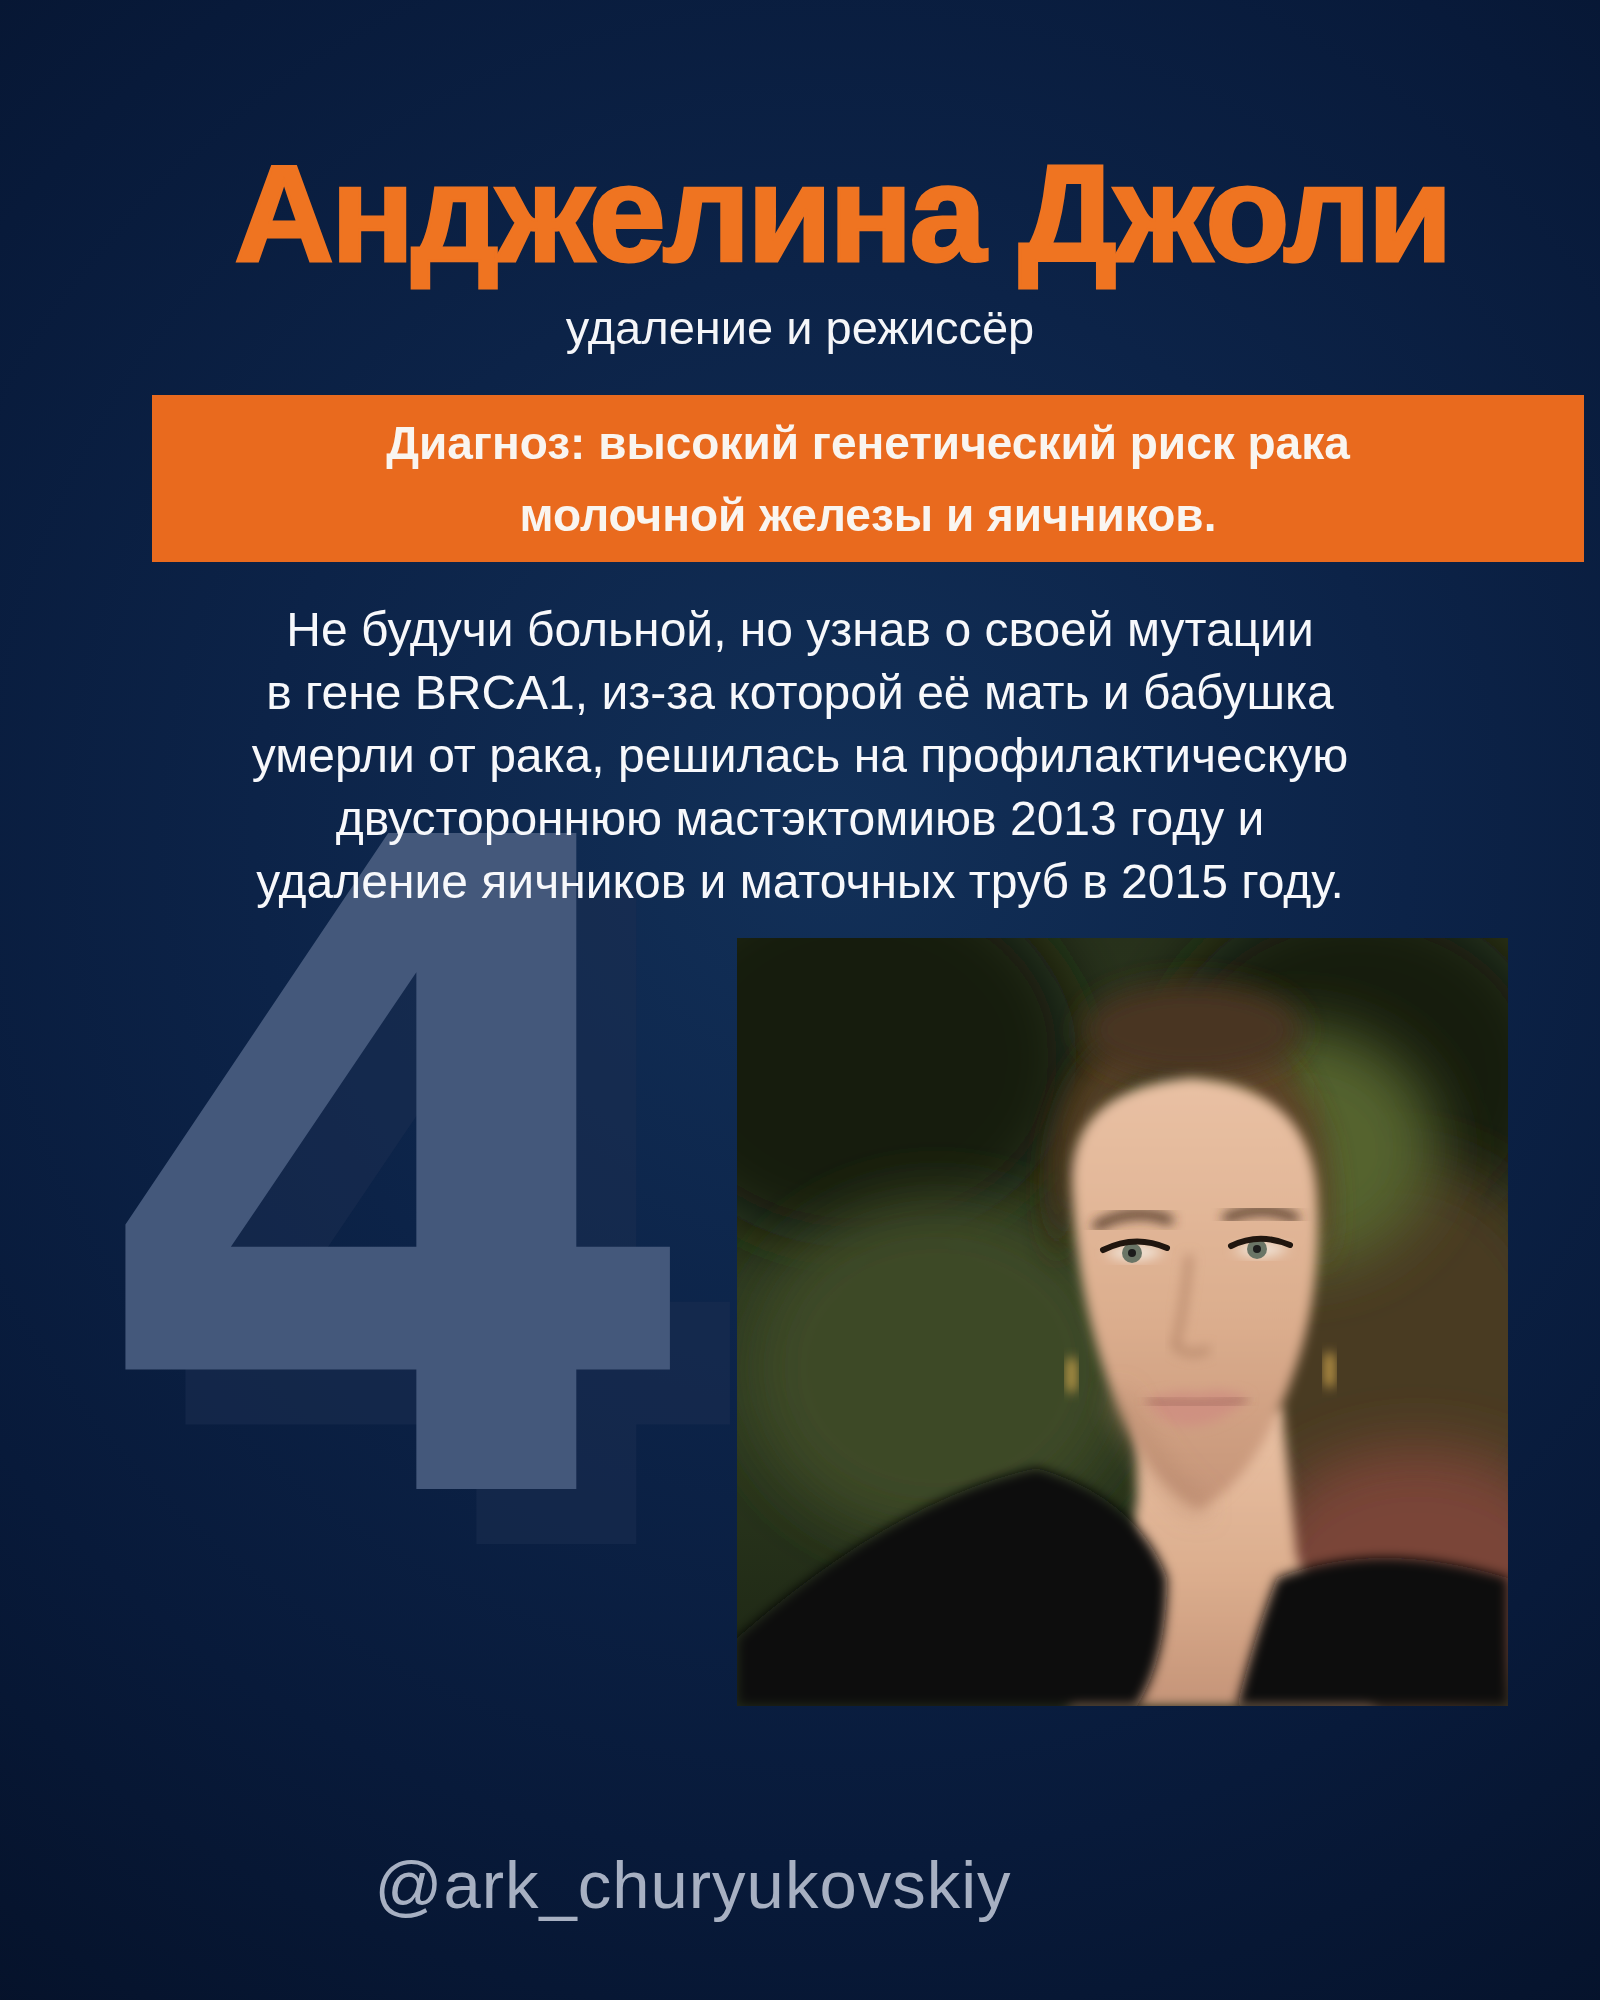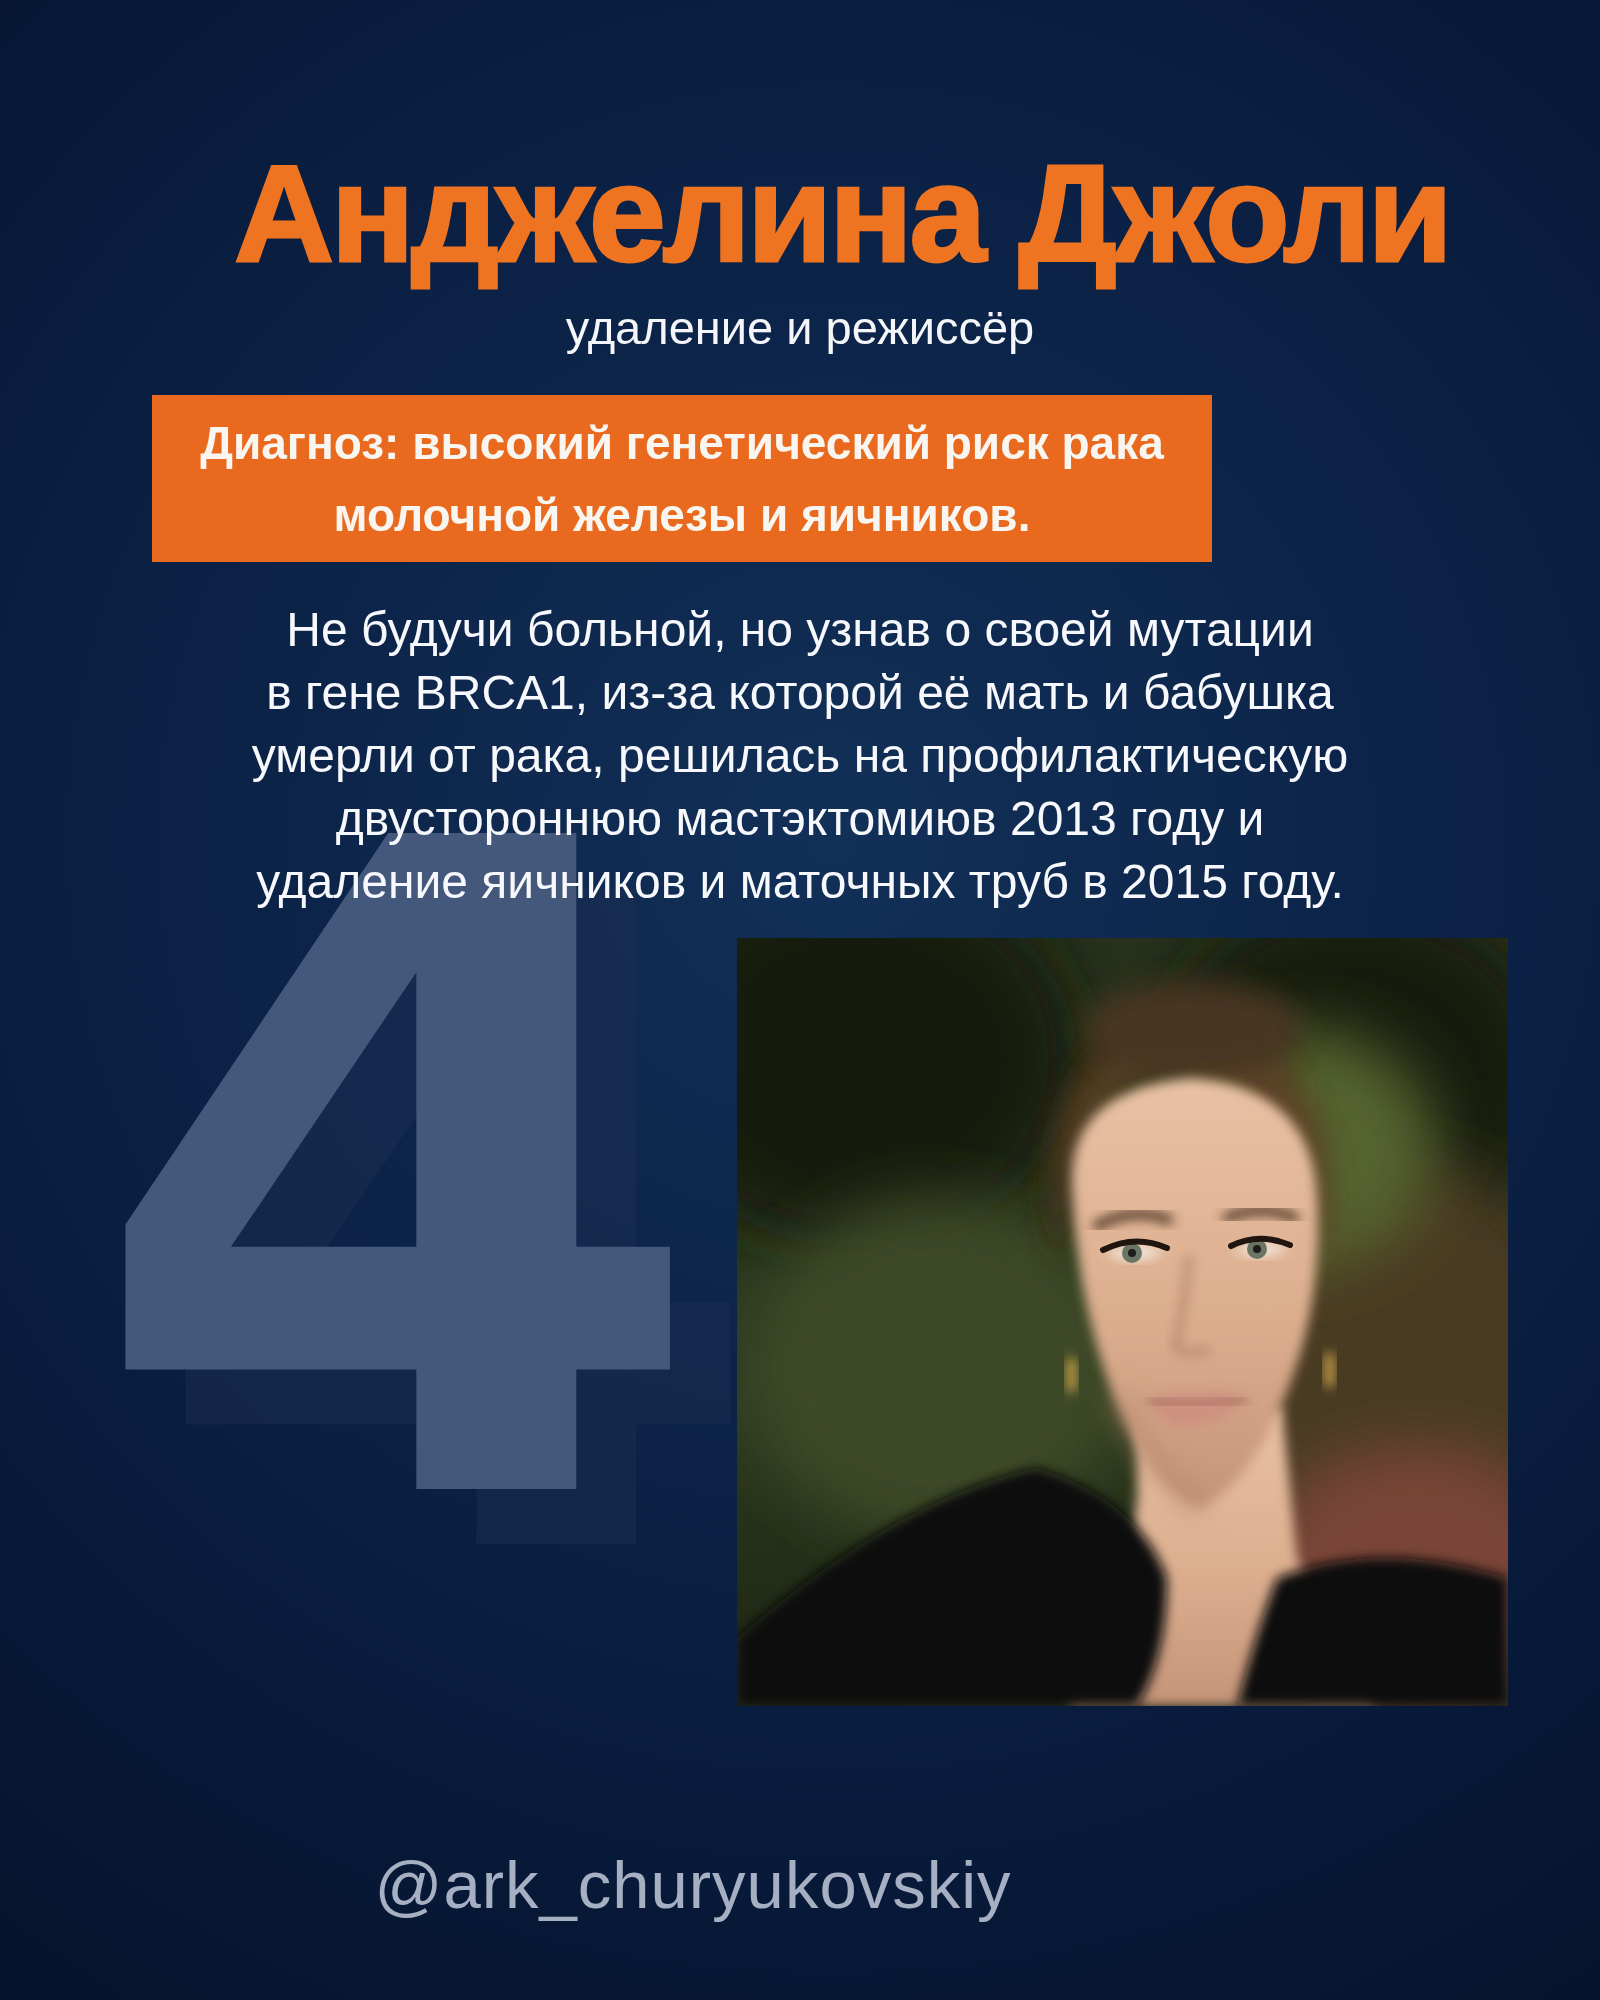--- a/index.html
+++ b/index.html
@@ -48,21 +48,21 @@
     position:absolute;
     left:0; top:300px; width:1600px;
     text-align:center;
     font-size:47px;
     color:#f5f6f9;
     z-index:3;
   }
   .banner{
     position:absolute;
     left:152px; top:395px;
-    width:1060px; height:167px;
+    width:1432px; height:167px;
     background:#e96a1e;
     z-index:3;
     display:flex;
     align-items:center;
     justify-content:center;
   }
   .banner-text{
     text-align:center;
     font-size:46px;
     font-weight:bold;

